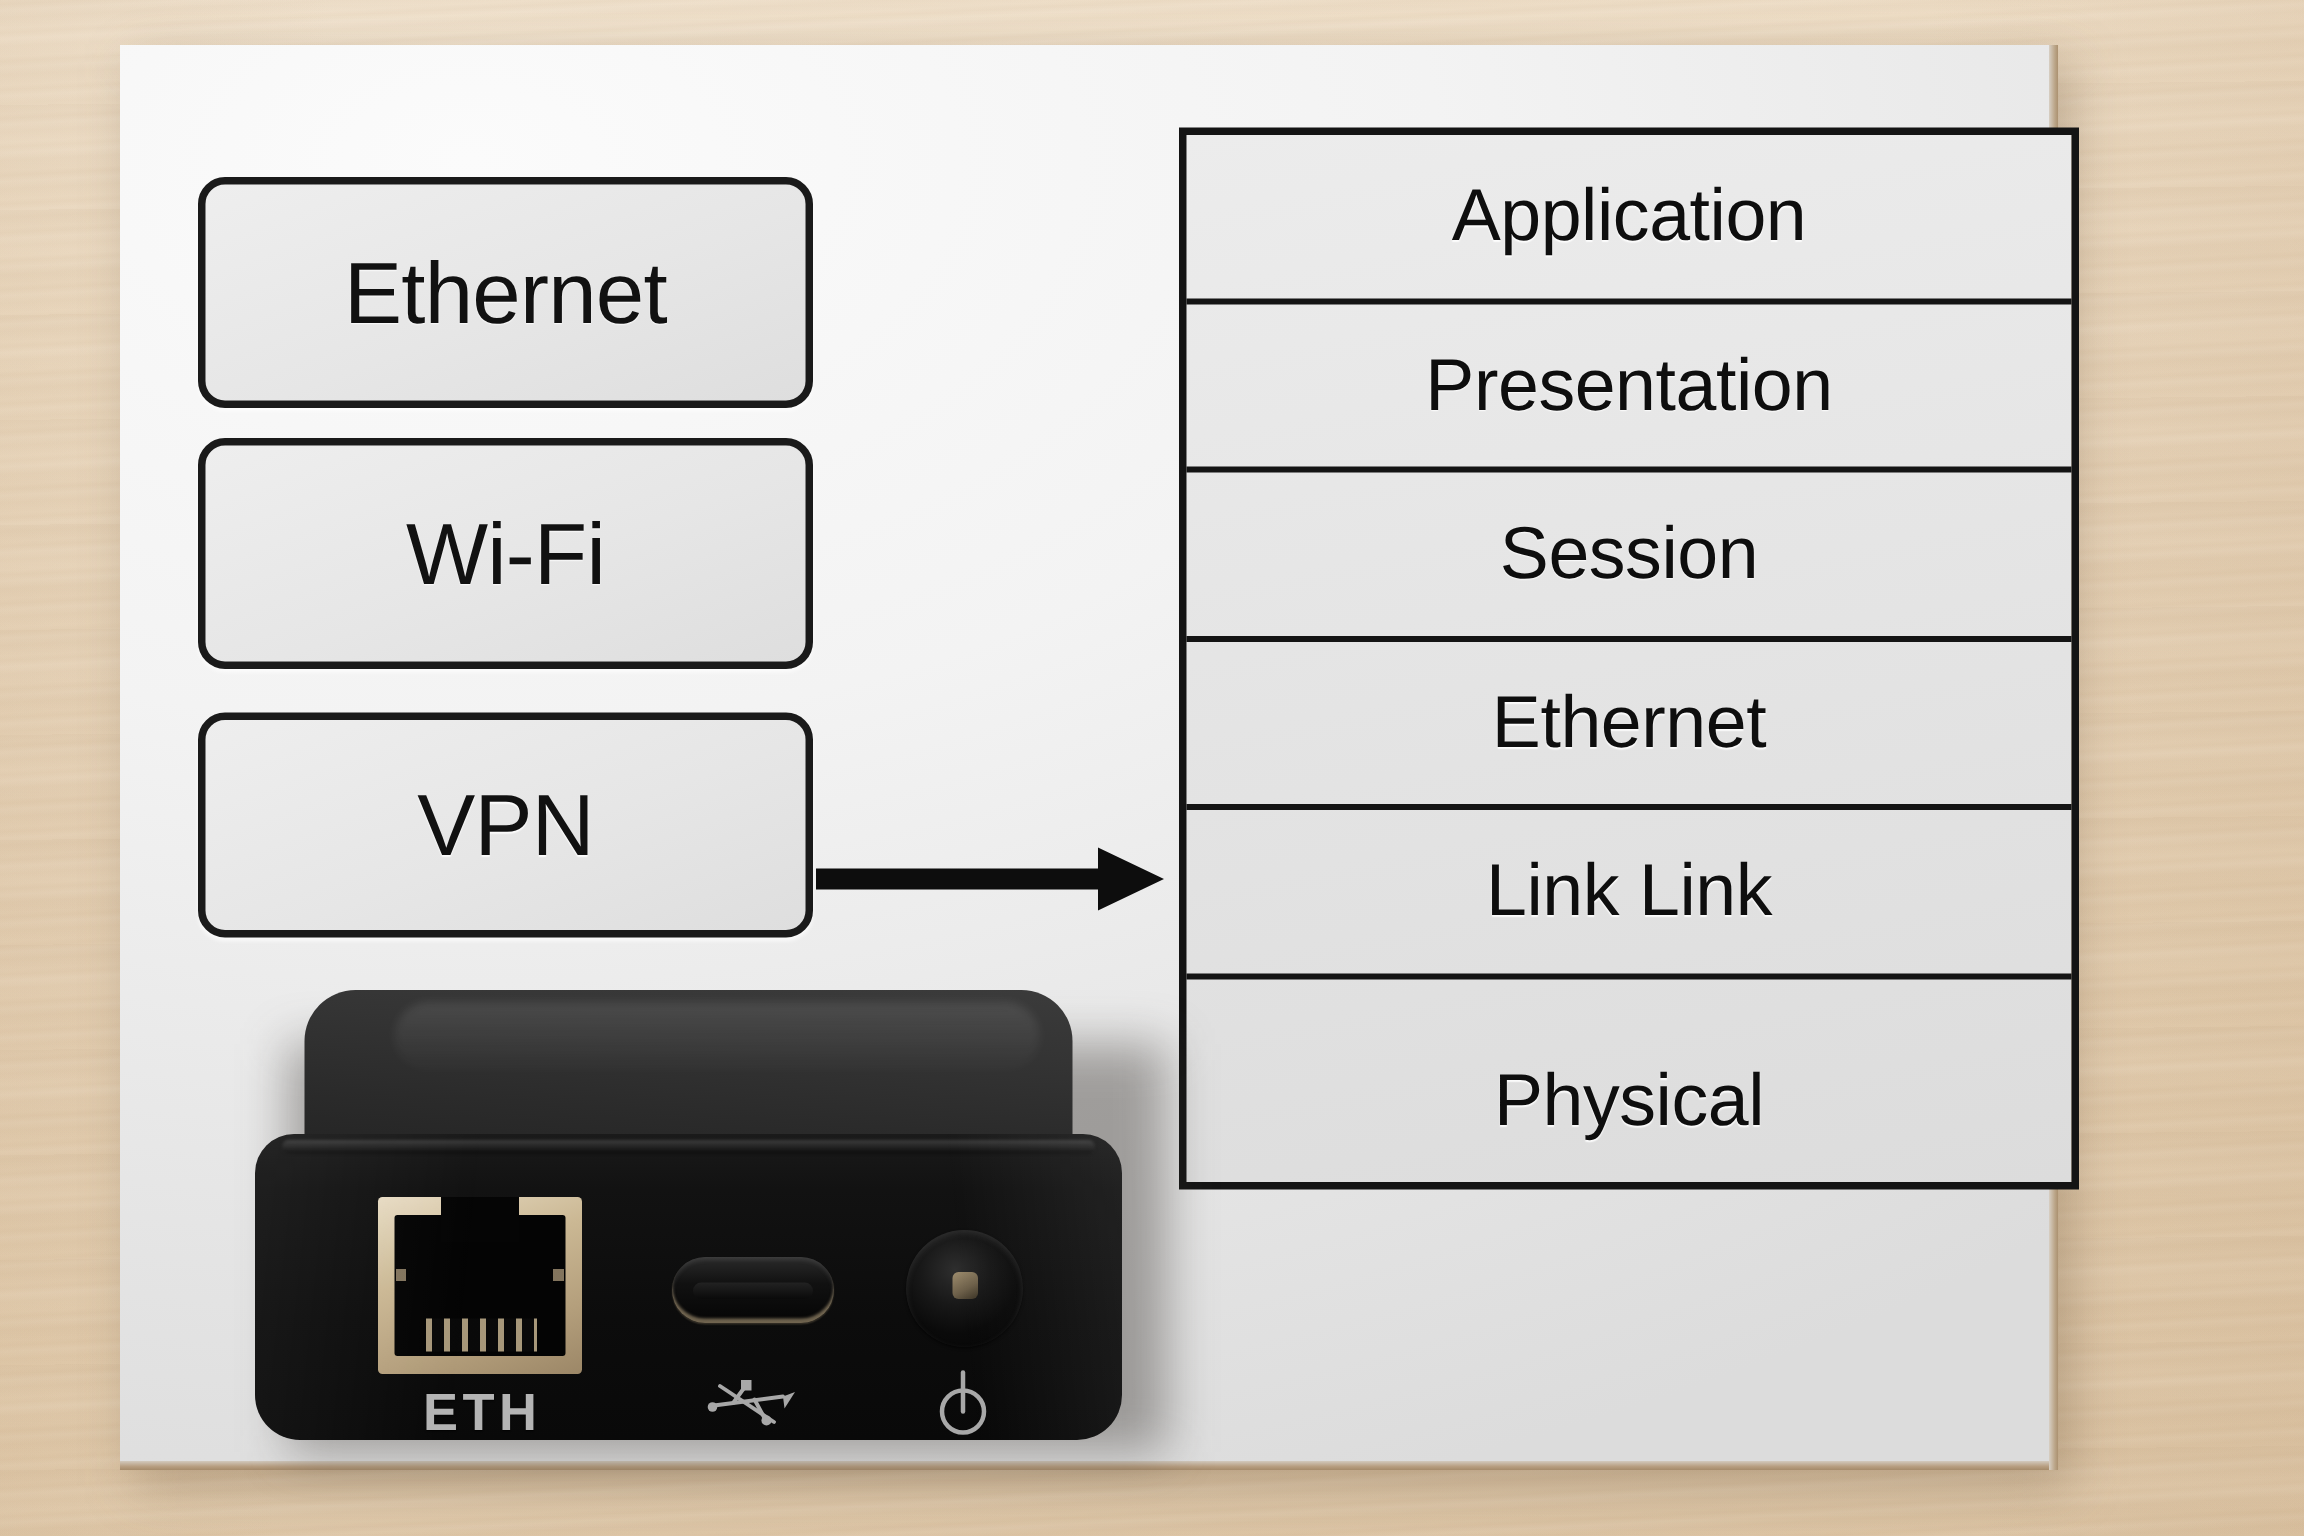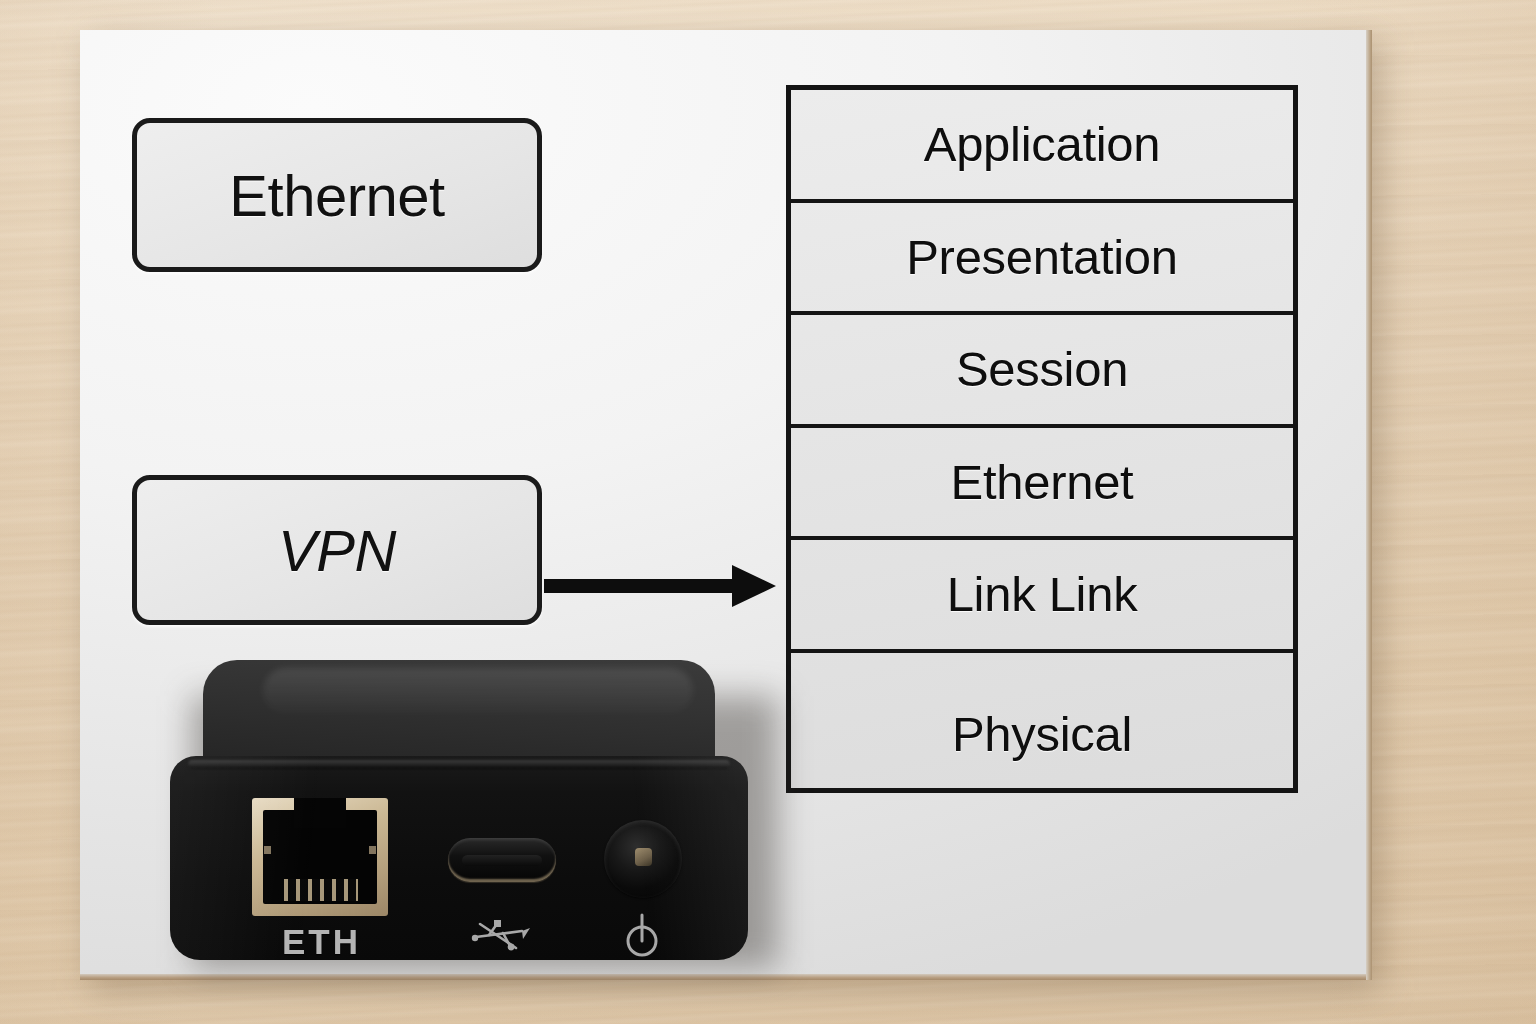--- a/index.html
+++ b/index.html
@@ -102,21 +102,21 @@
     color: #111111;
     text-shadow: 0 1px 1px rgba(255,255,255,0.9);
     white-space: nowrap;
   }
 
   
   .osi-table {
     position: absolute;
     left: 786px;
     top: 85px;
-    width: 512px;
+    width: 600px;
     height: 708px;
     border: 5px solid #141414;
     background: linear-gradient(170deg, #ececec 0%, #e4e4e4 50%, #dcdcdc 100%);
     box-sizing: border-box;
     display: flex;
     flex-direction: column;
   }
   .osi-row {
     flex: 1 1 0;
     border-bottom: 4px solid #141414;
@@ -337,22 +337,25 @@
 
   <div class="paper-shadow"></div>
   <div class="paper"></div>
   <div class="paper-edge-b"></div>
   <div class="paper-edge-r"></div>
 
   <div class="pbox" style="left:132px; top:118px; width:400px; height:144px;">
     <span class="pbox-label">Ethernet</span>
   </div>
 
-
-  <div class="pbox" style="left:132px; top:475px; width:400px; height:140px;font-style:italic;">
+  <div class="pbox" style="left:132px; top:292px; width:400px; height:144px;">
+    <span class="pbox-label">Wi-Fi</span>
+  </div>
+
+  <div class="pbox" style="left:132px; top:475px; width:400px; height:140px;">
     <span class="pbox-label">VPN</span>
   </div>
 
 
   <div class="arrow-group" style="left:540px; top:500px; width:250px; height:110px;">
     <svg class="arrow-svg" style="left:0px; top:62px;" width="240" height="48" viewBox="0 0 240 48">
       <path d="M4 17 L192 17 L192 3 L236 24 L192 45 L192 31 L4 31 Z" fill="#0d0d0d"></path>
     </svg>
   </div>
 

